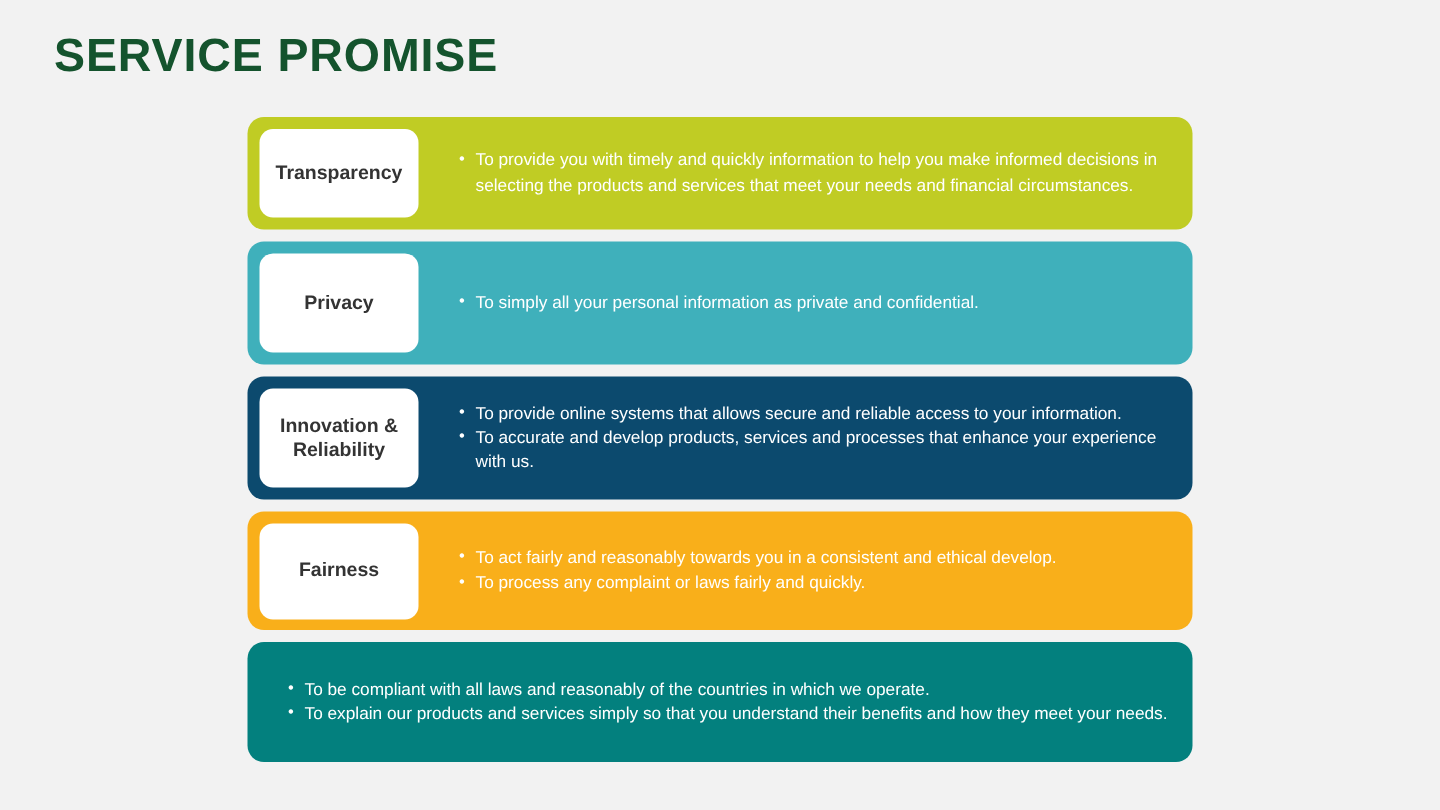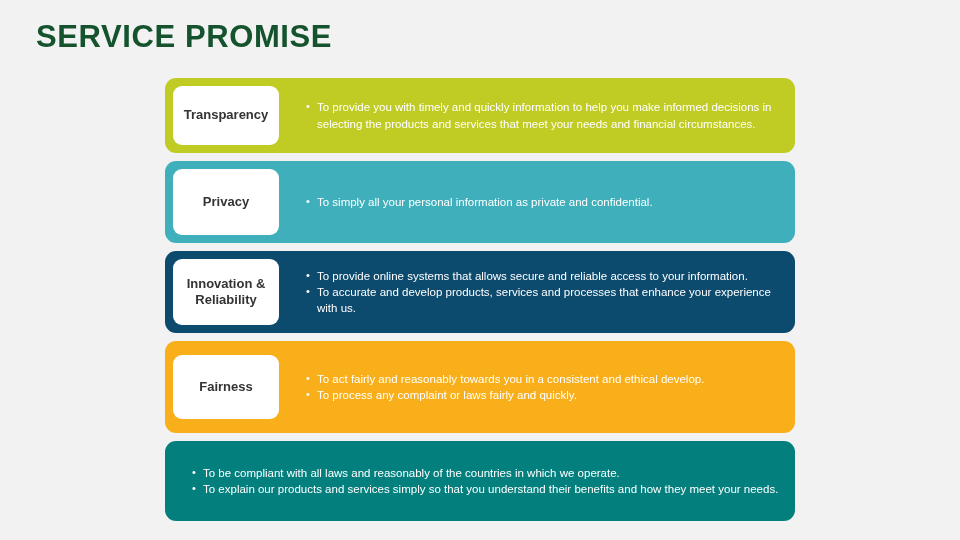--- a/index.html
+++ b/index.html
@@ -40,21 +40,21 @@
     position: relative;
     display: flex;
     align-items: center;
     border-radius: 11px;
     margin-bottom: 8px;
     box-sizing: border-box;
   }
   .promise-row.r0 { height: 75px; background: #c0cc24; }
   .promise-row.r1 { height: 82px; background: #3fb0bb; }
   .promise-row.r2 { height: 82px; background: #cc1c4e; }
-  .promise-row.r3 { height: 92px; background: #f9af1a; }
+  .promise-row.r3 { height: 79px; background: #f9af1a; }
   .promise-row.r4 { height: 80px; background: #03807e; }
 
   .label-box {
     flex: 0 0 auto;
     width: 106px;
     margin-left: 8px;
     background: #ffffff;
     border-radius: 9px;
     display: flex;
     align-items: center;

